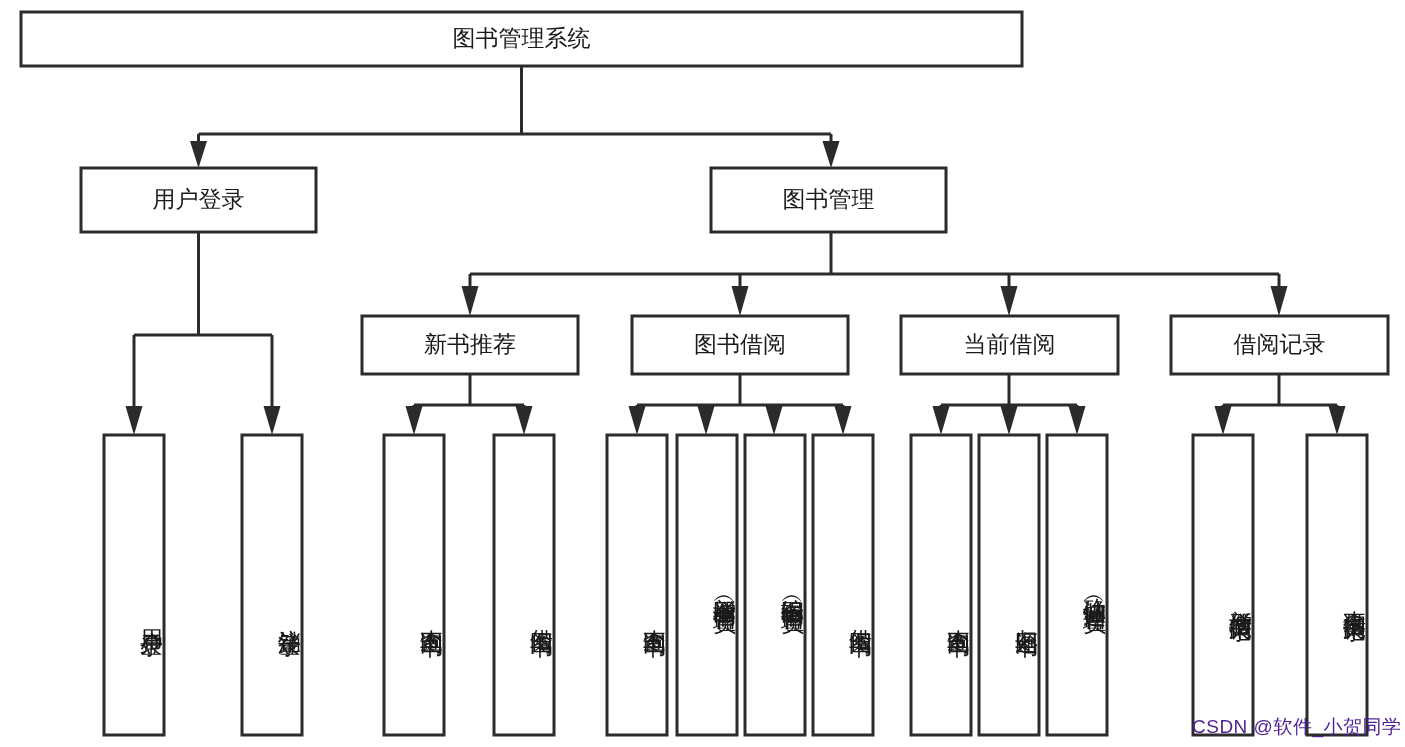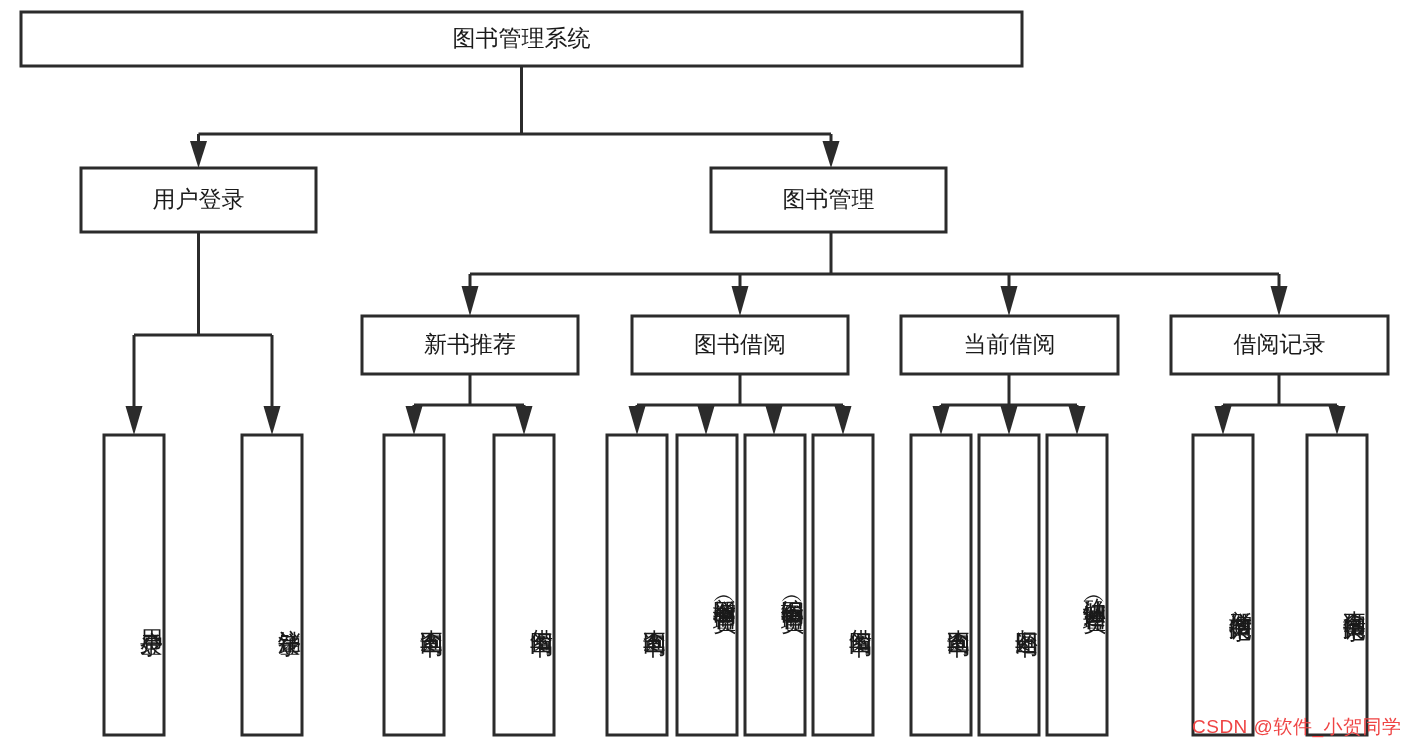--- a/index.html
+++ b/index.html
@@ -60,21 +60,21 @@
     display: flex;
     align-items: flex-start;
     justify-content: center;
     white-space: nowrap;
     pointer-events: none;
   }
   .watermark {
     position: absolute;
     font-family: "Liberation Sans", "DejaVu Sans", sans-serif;
     font-size: 19px;
-    color: #ef4444;
+    color: #4c1d95;
     white-space: nowrap;
     left: 1192px;
     top: 714px;
     letter-spacing: 0.5px;
   }
 </style>
 </head>
 <body>
 
 <div id="diagram-root">

